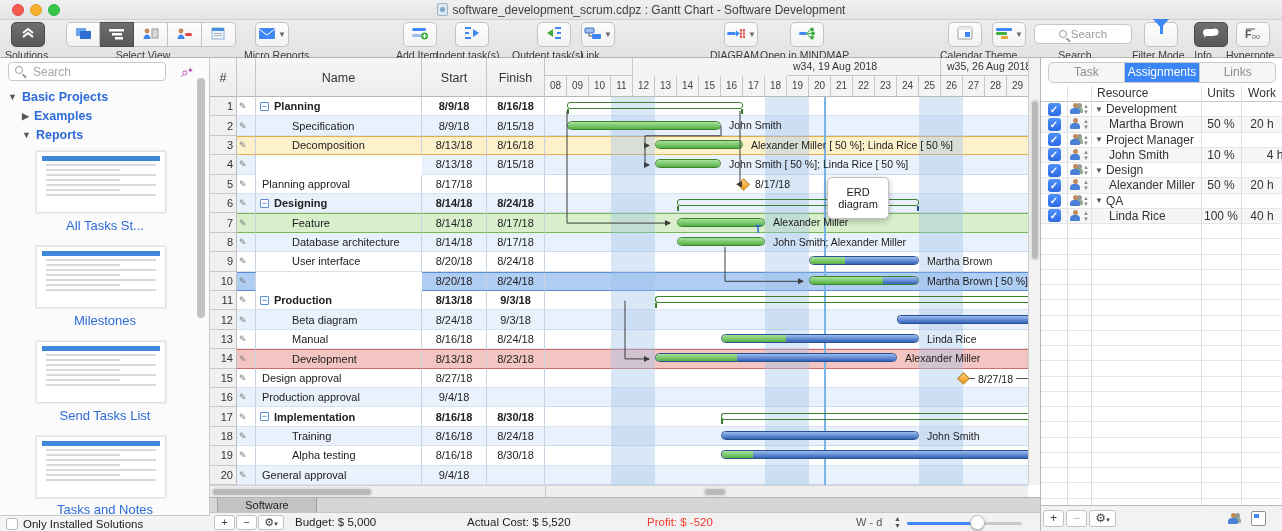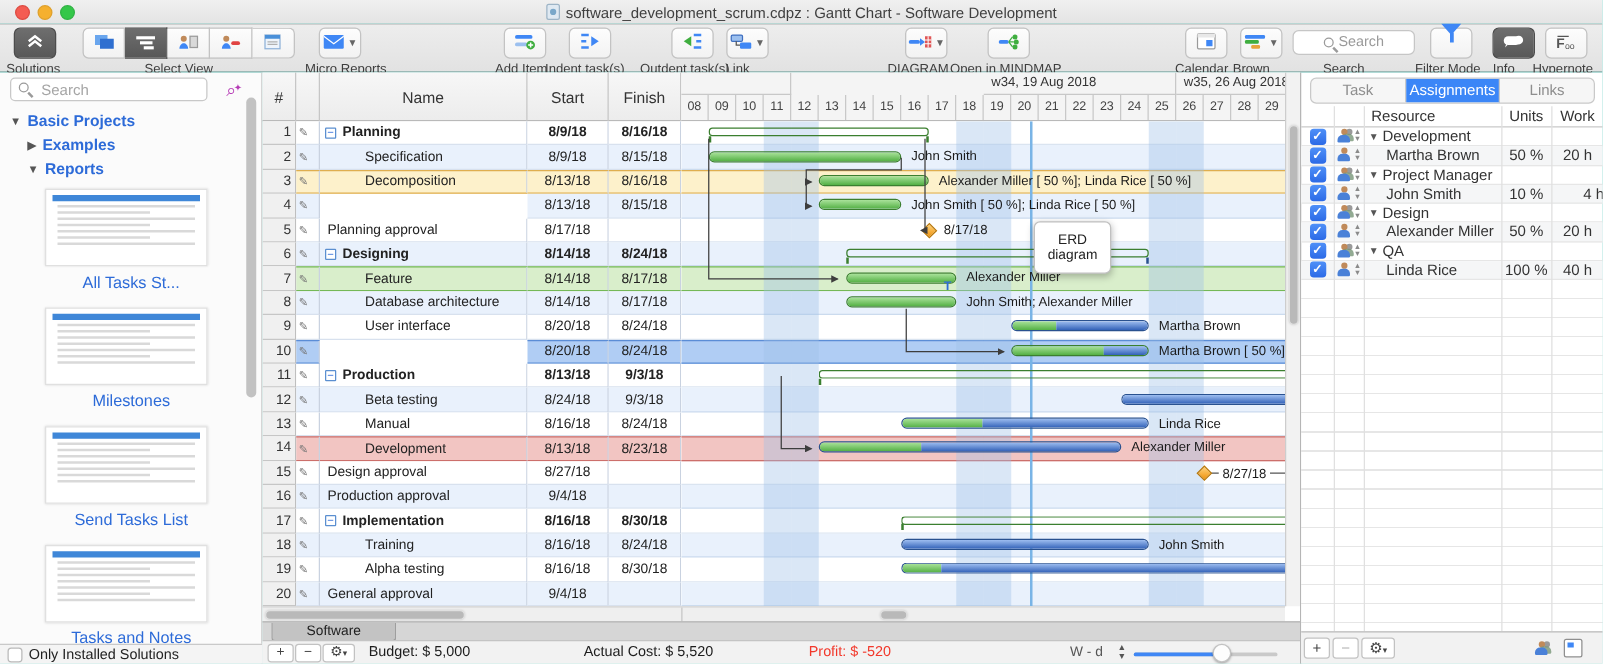--- a/index.html
+++ b/index.html
@@ -317,21 +317,21 @@
         <div class="tb-btnrow">
           <div class="tb-btn only">
             <span class="ic"><svg width="18" height="13">
                 <rect x="1" y="1" width="16" height="3" rx="1" fill="#3f87f5"></rect>
                 <rect x="1" y="5" width="11" height="3" rx="1" fill="#3fae3f"></rect>
                 <rect x="6" y="9" width="7" height="3" rx="1" fill="#e8a33d"></rect>
               </svg></span>
             <span class="chev">▼</span>
           </div>
         </div>
-        <div class="tb-label">Brown</div>
+        <div class="tb-label">Theme</div>
       </div>
       <div class="tb-group" style="left: 1034px; width: 98px;">
         <div class="tb-search">
           <span class="lens"></span>
           <span>Search</span>
         </div>
         <div class="tb-label">Search</div>
       </div>
       <div class="tb-group" style="left: 1132px; width: 58px;">
         <div class="tb-btnrow">
@@ -572,21 +572,21 @@
           </div>
           <div class="tcell ctr" style="left:212px;width:65px;background:#ffffff;font-weight:bold;">8/13/18</div>
           <div class="tcell ctr" style="left:277px;width:58px;background:#ffffff;font-weight:bold;">9/3/18</div>
         </div>
         <div class="trow" style="top: 213.4px;">
           <div class="tcell num" style="left:0px;width:27px;">12</div>
           <div class="tcell " style="left:27px;width:19px;background:#e9f1fc;">
             <span class="pencil">✎</span>
           </div>
           <div class="tcell " style="left:46px;width:166px;background:#e9f1fc;">
-            <span style="padding-left:36px;display:flex;align-items:center;overflow:hidden">Beta testing</span>
+            <span style="padding-left:36px;display:flex;align-items:center;overflow:hidden">Beta diagram</span>
           </div>
           <div class="tcell ctr" style="left:212px;width:65px;background:#e9f1fc;">8/24/18</div>
           <div class="tcell ctr" style="left:277px;width:58px;background:#e9f1fc;">9/3/18</div>
         </div>
         <div class="trow" style="top: 232.8px;">
           <div class="tcell num" style="left:0px;width:27px;">13</div>
           <div class="tcell " style="left:27px;width:19px;background:#ffffff;">
             <span class="pencil">✎</span>
           </div>
           <div class="tcell " style="left:46px;width:166px;background:#ffffff;">

